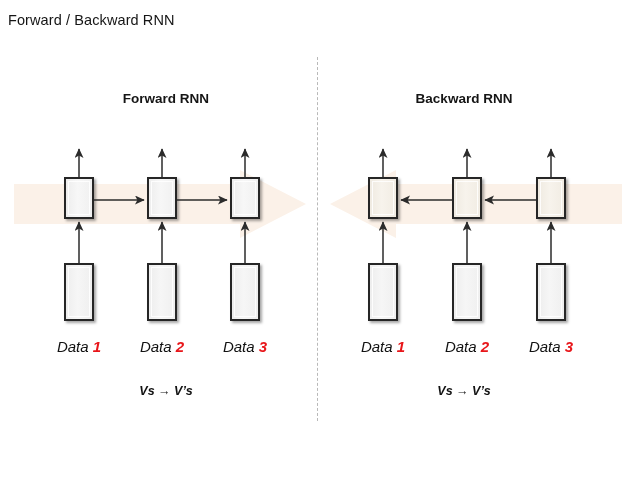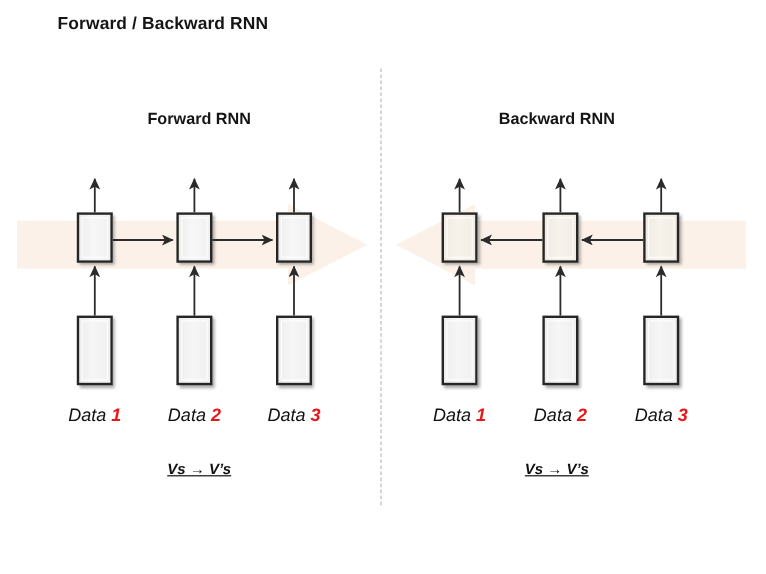--- a/index.html
+++ b/index.html
@@ -23,25 +23,24 @@
     height: 478px;
     background: #ffffff;
   }
 
   
   .slide-title {
     position: absolute;
     left: 8px;
     top: 12px;
     font-size: 14.5px;
-    font-weight: bold;
+    font-weight: normal;
     letter-spacing: 0.1px;
     color: #151515;
     white-space: nowrap;
-    margin-left: 40px;
   }
 
   
   .bg-arrow {
     position: absolute;
     top: 170px;
     height: 68px;
   }
   .bg-arrow svg { display: block; }
 
@@ -129,21 +128,20 @@
   .vs-caption {
     position: absolute;
     top: 384px;
     width: 208px;
     text-align: center;
     font-size: 12.5px;
     font-weight: bold;
     font-style: italic;
     color: #111111;
     white-space: nowrap;
-    text-decoration: underline;
   }
   #vs-forward  { left: 62px; }
   #vs-backward { left: 360px; }
 </style>
 </head>
 <body>
 
 <div id="slide">
 
   <div class="bg-arrow" id="bg-arrow-forward" style="left:14px;">

